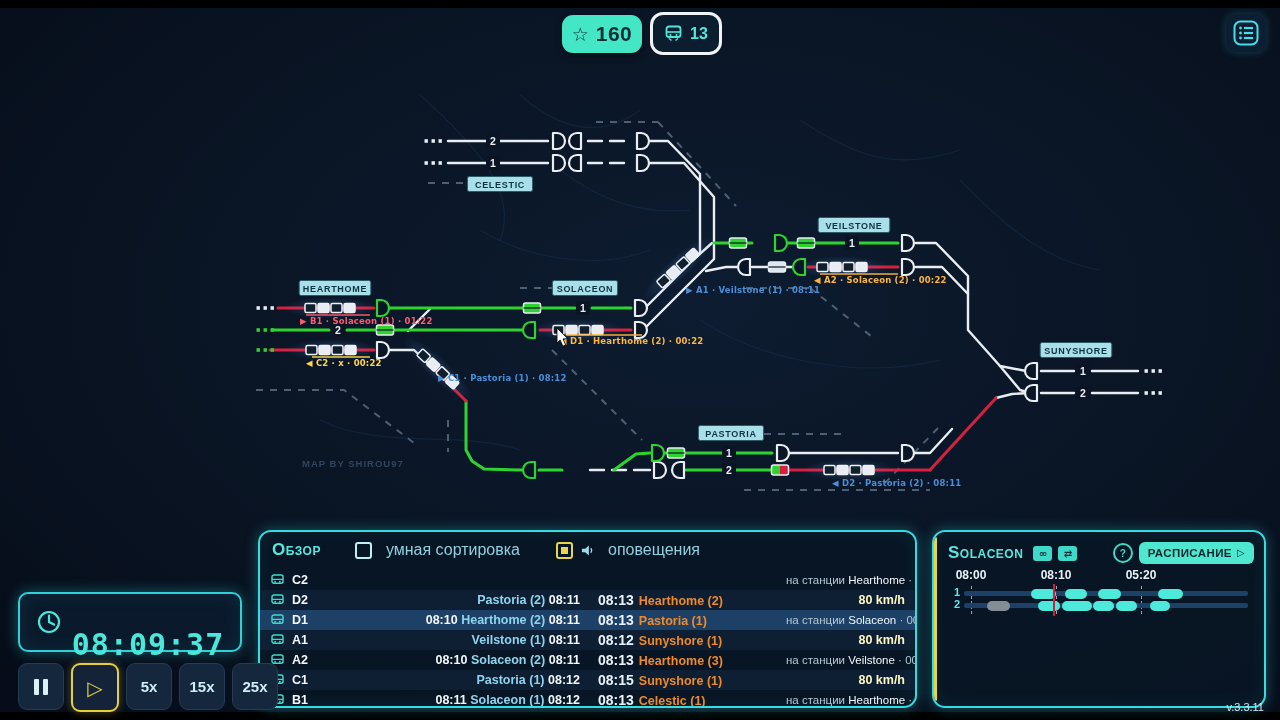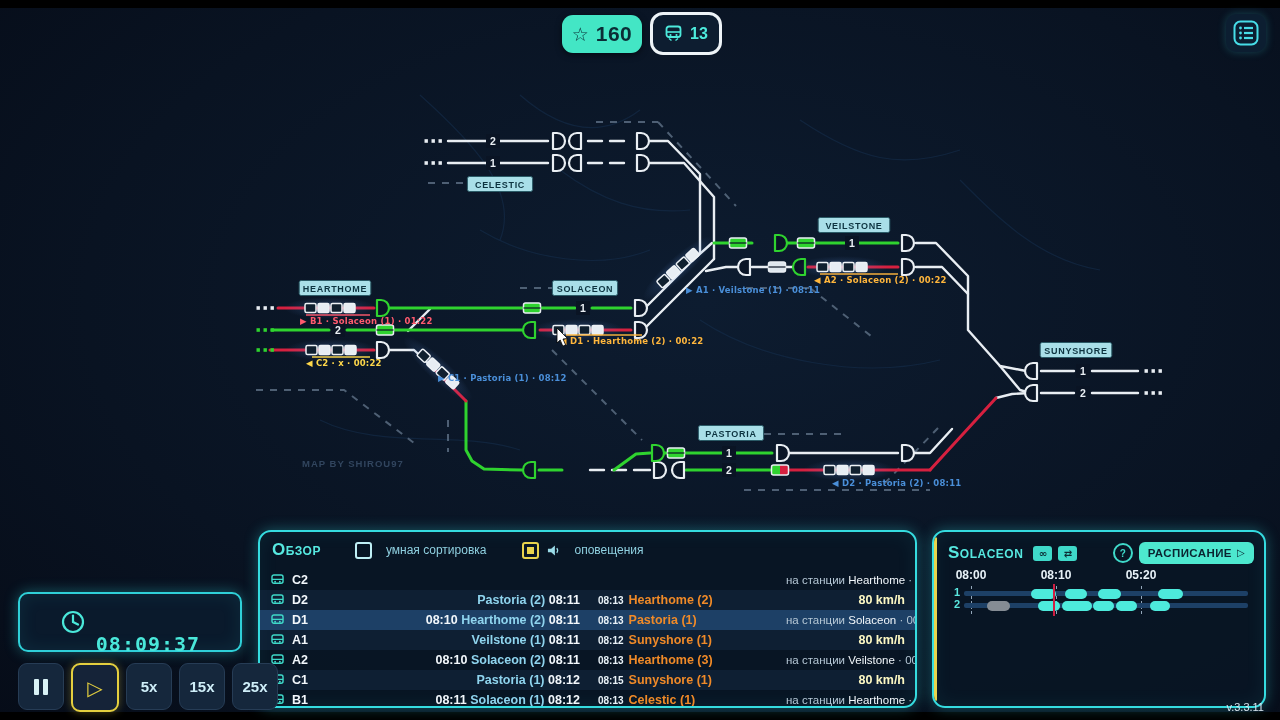--- a/index.html
+++ b/index.html
@@ -26,32 +26,32 @@
   .panel{position:absolute;z-index:3;background:rgba(8,21,36,.94);border:2px solid #35dce0;border-radius:13px;
          box-shadow:0 0 14px rgba(53,220,224,.35), inset 0 0 20px rgba(53,220,224,.07);overflow:hidden;}
 
   
   #overview{left:258px;top:530px;width:655px;height:174px;}
   #ov-head{display:flex;align-items:center;gap:8px;height:32px;padding:2px 12px 0 12px;}
   #ov-title{font-variant:small-caps;font-weight:bold;font-size:17px;color:#56e8e0;letter-spacing:.5px;margin-right:26px;}
   .chk{width:13px;height:13px;border:2px solid #bfeff5;border-radius:3px;display:inline-flex;align-items:center;justify-content:center;}
   .chk.yellow{border-color:#e8d44d;}
   .chk.yellow .fill{width:7px;height:7px;background:#e8d44d;}
-  .chklabel{font-size:12px;color:#8fd0e0;margin-left:6px;margin-right:28px;}
+  .chklabel{font-size:16px;color:#8fd0e0;margin-left:6px;margin-right:28px;}
   #rows{position:absolute;left:0;top:38px;right:0;}
   .trow{display:flex;align-items:center;height:20px;padding:0 10px;font-size:12.5px;color:#e9f2f8;}
   .trow.alt{background:rgba(22,44,70,.45);}
   .trow.hl{background:#1d4066;}
   .ticon{flex:0 0 22px;display:flex;align-items:center;}
   .tid{flex:0 0 36px;font-weight:bold;color:#f2f7fb;}
   .c1{flex:0 0 252px;text-align:right;white-space:nowrap;}
   .c1 .t{font-weight:bold;color:#f2f7fb;}
   .c1 .st{font-weight:bold;color:#8fd4ee;}
   .c2{flex:0 0 188px;padding-left:18px;white-space:nowrap;}
-  .c2 .t2{font-weight:bold;font-size:10px;color:#e9f2f8;margin-right:5px;}
+  .c2 .t2{font-weight:bold;font-size:14px;color:#e9f2f8;margin-right:5px;}
   .c2 .dest{font-weight:bold;color:#f08a28;}
   .cst{flex:1 1 auto;text-align:right;font-size:11.5px;white-space:nowrap;}
   .cst .muted{color:#b6c8d6;}
   .cst .white{color:#f2f7fb;}
   .csp{flex:0 0 66px;text-align:right;font-weight:bold;color:#fef9c3;white-space:nowrap;}
 
   
   #stpanel{left:932px;top:530px;width:330px;height:174px;}
   #st-accent{position:absolute;left:0px;top:5px;bottom:5px;width:3px;background:#e8d44d;border-radius:2px;}
   #st-head{display:flex;align-items:center;gap:6px;padding:10px 10px 0 14px;}
@@ -70,21 +70,21 @@
   .tl-trk{position:absolute;left:20px;font-size:11px;font-weight:bold;color:#5ae8e0;}
   .tl-bar{position:absolute;left:30px;width:284px;height:5px;background:#1d4066;border-radius:2px;}
   .tl-blk{position:absolute;height:10px;border-radius:5px;background:#4deadc;}
   .tl-blk.gray{background:#858c94;}
   #tl-now{position:absolute;top:20px;width:2.6px;height:32px;background:#cf1f42;}
 
   
   #clockbox{position:absolute;z-index:3;left:18px;top:592px;width:220px;height:56px;border:2.5px solid #2fd0d8;border-radius:10px;
             background:#0a1a2c;box-shadow:0 0 14px rgba(47,208,216,.4), inset 0 0 18px rgba(47,208,216,.1);
             display:flex;align-items:center;justify-content:center;gap:10px;}
-  #clock-text{font-family:"DejaVu Sans Mono",monospace;font-size:20px;font-weight:bold;color:#4ae8da;letter-spacing:1px;margin-top:44px;}
+  #clock-text{font-family:"DejaVu Sans Mono",monospace;font-size:30px;font-weight:bold;color:#4ae8da;letter-spacing:1px;margin-top:44px;}
   #speedrow{position:absolute;z-index:3;left:18px;top:663px;display:flex;gap:7px;}
   .sbtn{width:44px;height:45px;border-radius:9px;background:#15273c;border:1px solid #263c55;color:#cfeef8;
         font-weight:bold;font-size:15px;display:flex;align-items:center;justify-content:center;gap:4px;}
   .sbtn .pb{width:5px;height:16px;background:#d9f2f6;border-radius:1px;}
   #btn-play{border:2px solid #e4cf3f;background:#152338;box-shadow:0 0 8px rgba(228,207,63,.35);}
   #btn-play .tri{font-family:"DejaVu Sans",sans-serif;color:#e4cf3f;font-size:20px;font-weight:bold;line-height:1;}
 
   #version{position:absolute;z-index:4;right:16px;bottom:7px;font-size:11px;color:#d8e6f0;}
 </style>
 </head>

